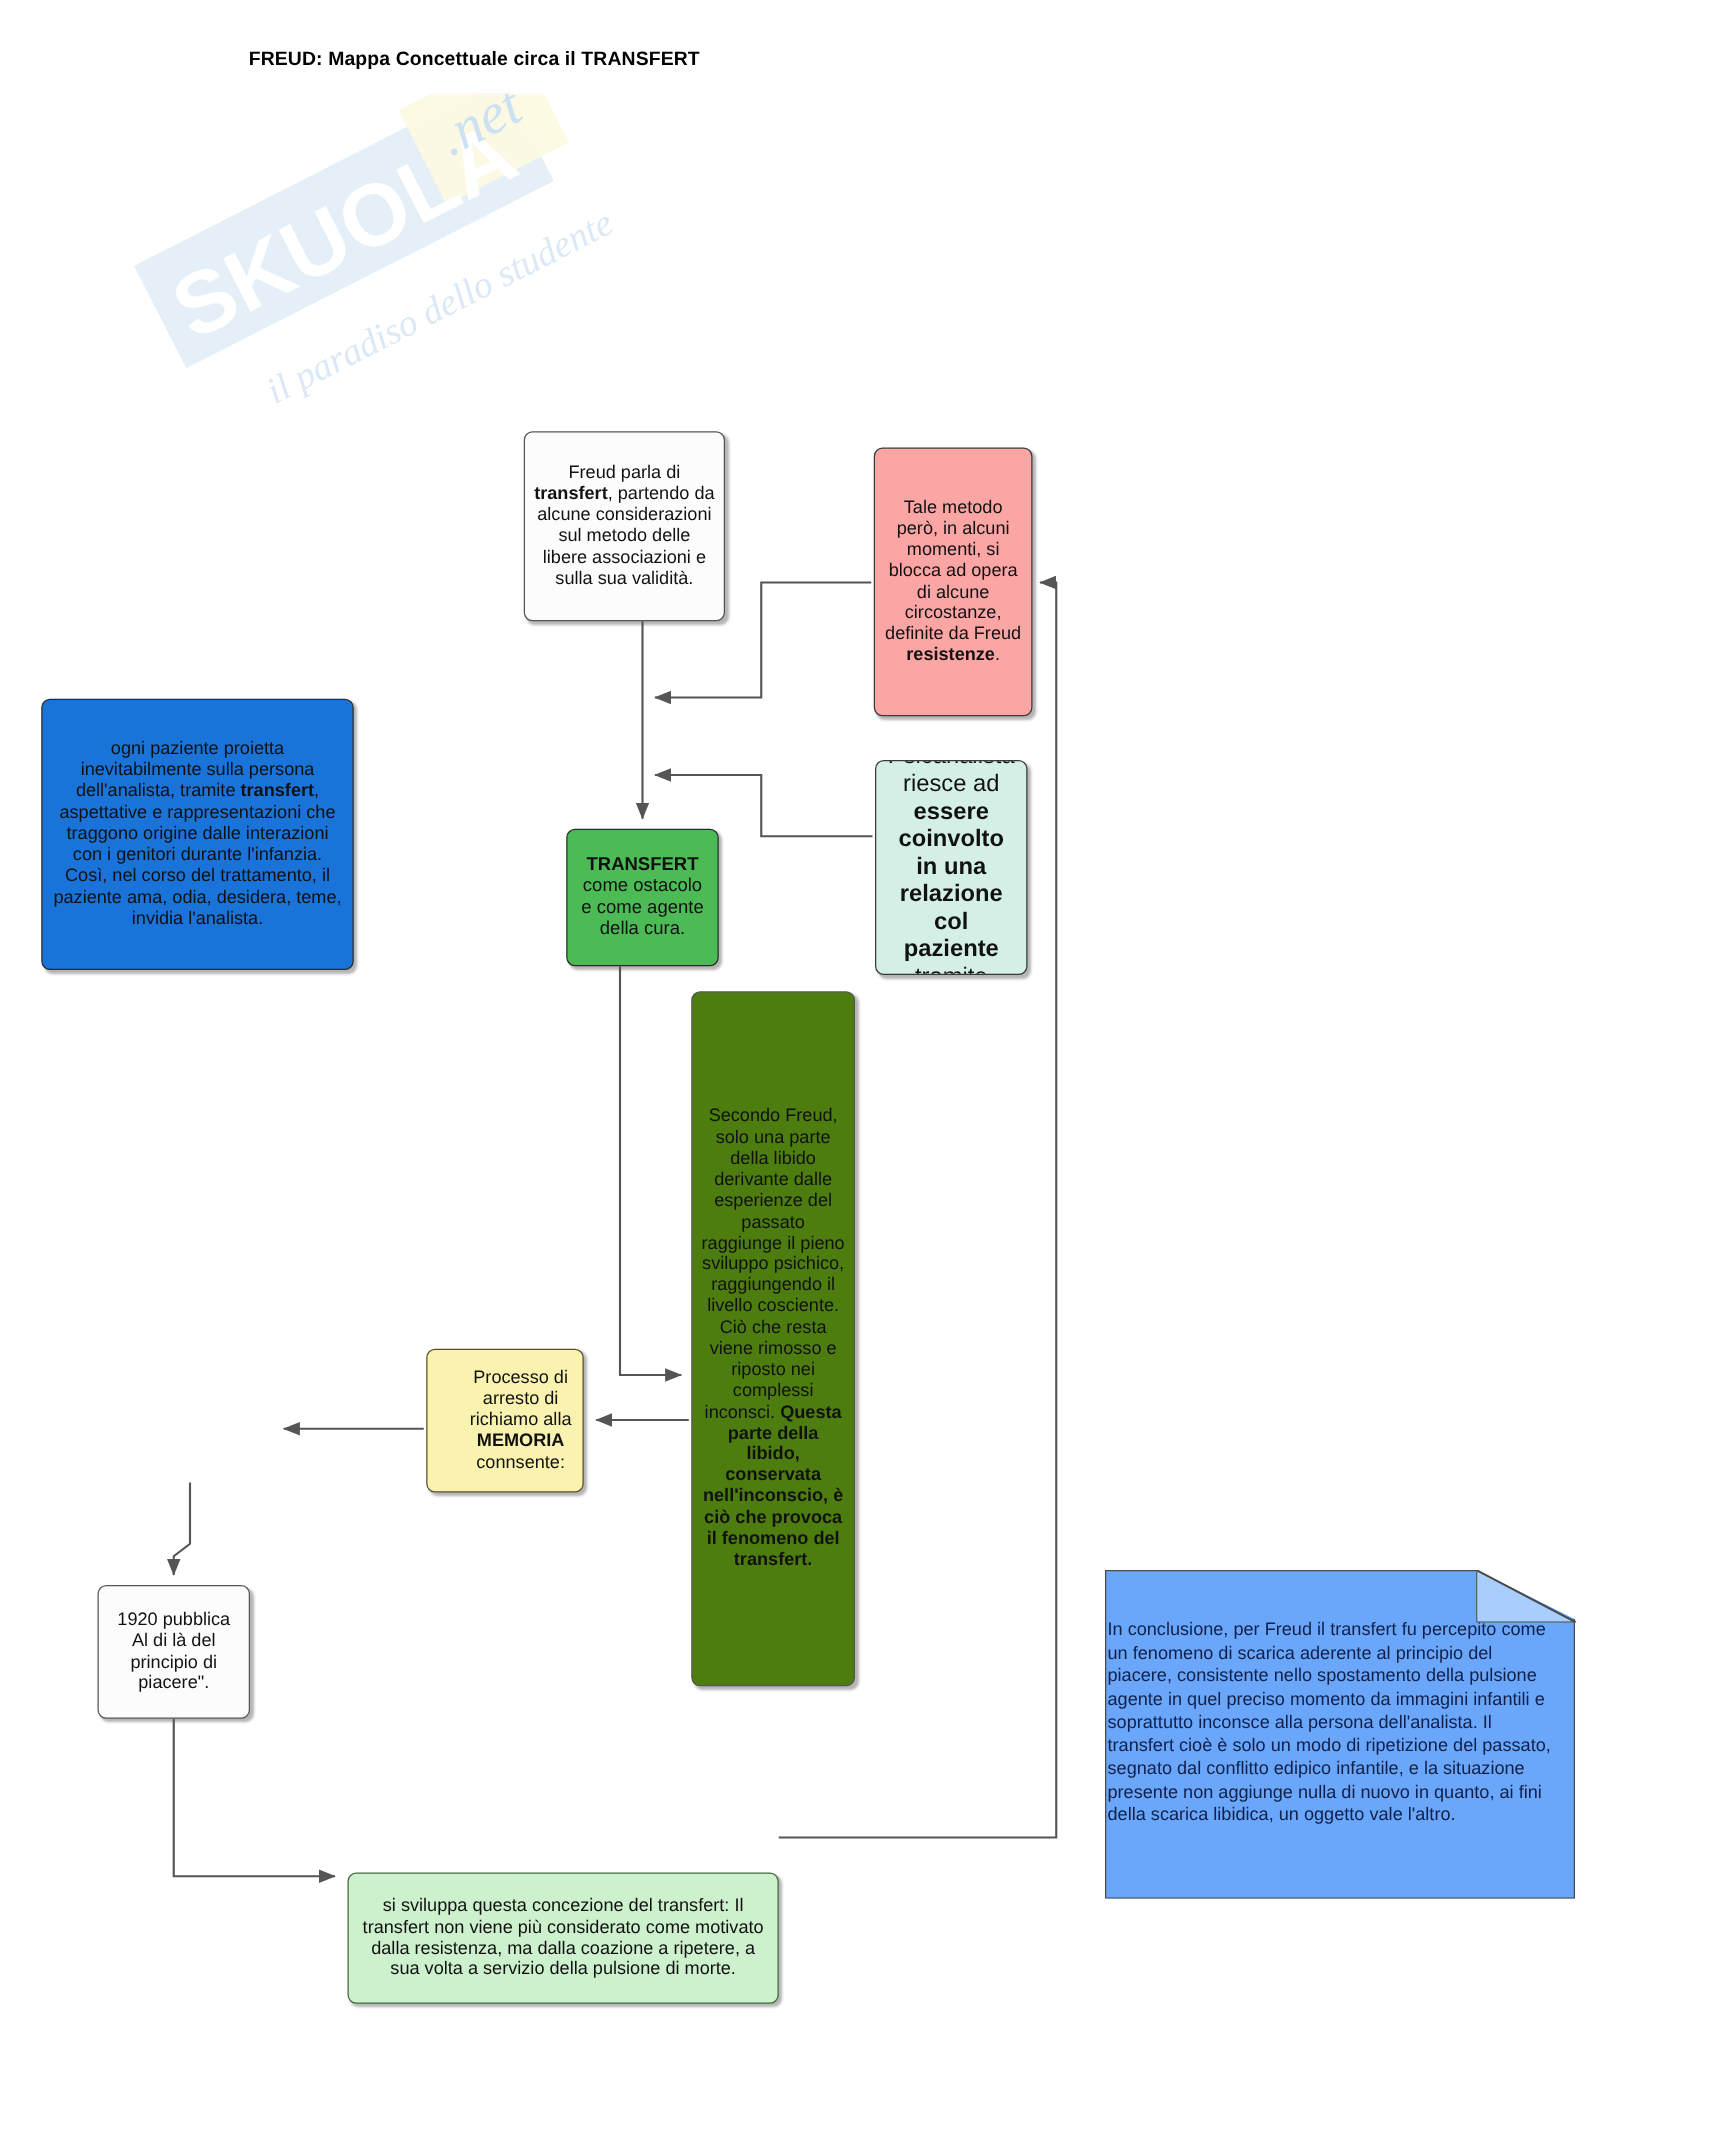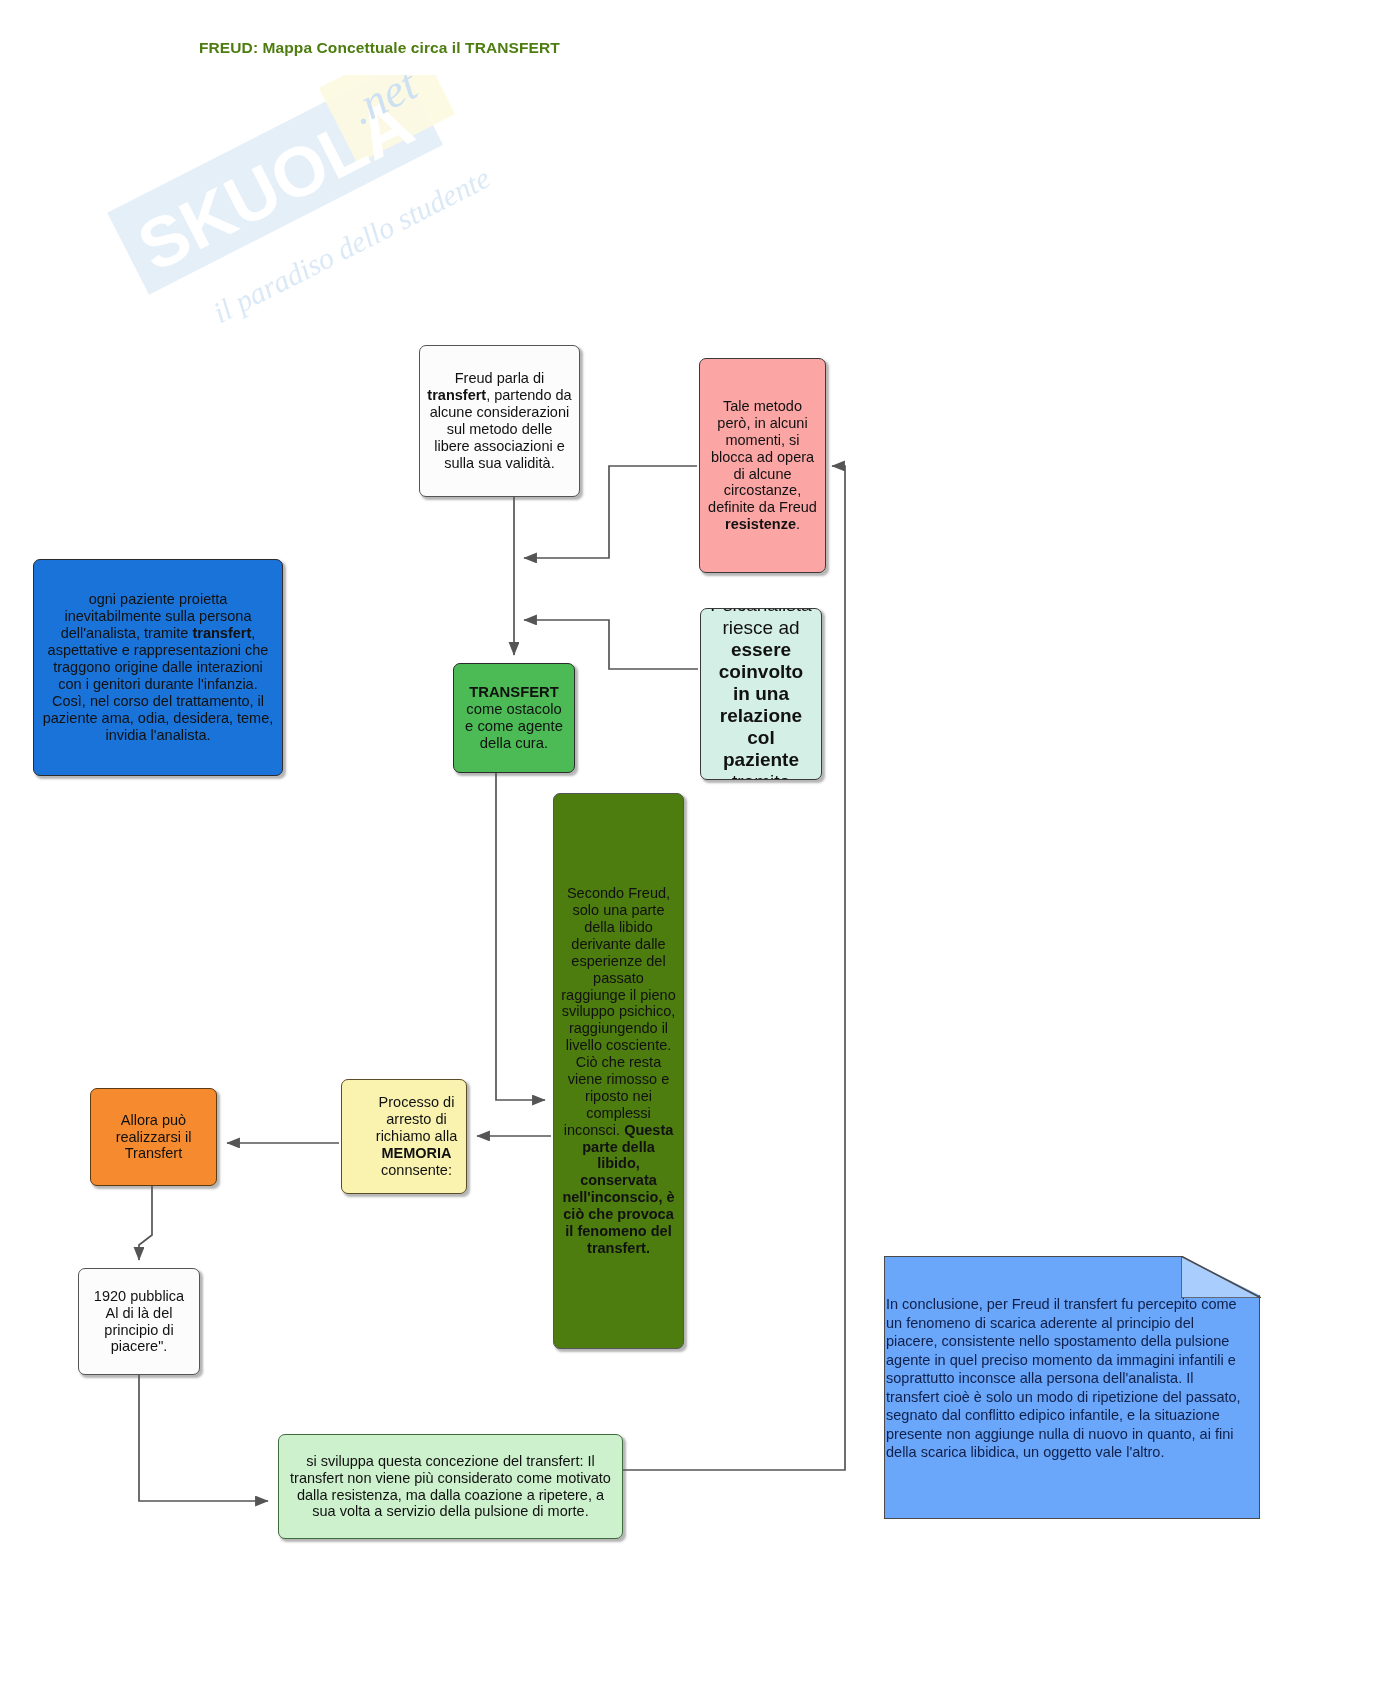--- a/index.html
+++ b/index.html
@@ -28,21 +28,21 @@
     pointer-events: none;
     opacity: 0.75;
   }
   
   #map-title {
     position: absolute;
     left: 199px;
     top: 39px;
     font-size: 15.5px;
     font-weight: bold;
-    color: #4d7c0f;
+    color: #000000;
     letter-spacing: 0.1px;
     white-space: nowrap;
   }
   
   .node {
     position: absolute;
     box-sizing: border-box;
     border-radius: 7px;
     border: 1.6px solid #4a4a4a;
     display: flex;
@@ -88,21 +88,21 @@
   }
   #node-allora {
     left: 90px; top: 1088px; width: 127px; height: 98px;
     background: #f58a2e; border-color: #5c3a12; font-size: 14.5px;
   }
   #node-1920 {
     left: 78px; top: 1268px; width: 122px; height: 107px;
     background: #fcfcfc; border-color: #555555; font-size: 14.5px;
   }
   #node-si-sviluppa {
-    left: 278px; top: 1434px; width: 345px; height: 105px;
+    left: 278px; top: 1498px; width: 345px; height: 105px;
     background: #cdf0cd; border-color: #3f6b3f; font-size: 14.5px;
   }
   
   #node-conclusione {
     position: absolute;
     left: 884px; top: 1256px; width: 376px; height: 263px;
     box-sizing: border-box;
     background: #6aa6fa;
     border: 1.8px solid #4a4a4a;
     color: #10204a;
@@ -207,23 +207,20 @@
       Secondo Freud, solo una parte della libido derivante dalle esperienze del passato raggiunge il pieno sviluppo psichico, raggiungendo il livello cosciente. Ciò che resta viene rimosso e riposto nei complessi inconsci. <b>Questa parte della libido, conservata nell'inconscio, è ciò che provoca il fenomeno del transfert.</b>
     </span>
   </div>
 
   <div class="node" id="node-processo">
     <span class="txt">
       Processo di arresto di richiamo alla <b>MEMORIA</b> connsente:
     </span>
   </div>
 
-  <div class="node" id="node-allora">
-    <span class="txt">Allora può realizzarsi il Transfert</span>
-  </div>
 
   <div class="node" id="node-1920">
     <span class="txt">1920 pubblica Al di là del principio di piacere".</span>
   </div>
 
   <div class="node" id="node-si-sviluppa">
     <span class="txt">si sviluppa questa concezione del transfert: Il transfert non viene più considerato come motivato dalla resistenza, ma dalla coazione a ripetere, a sua volta a servizio della pulsione di morte.</span>
   </div>
 
   <div id="node-conclusione">

